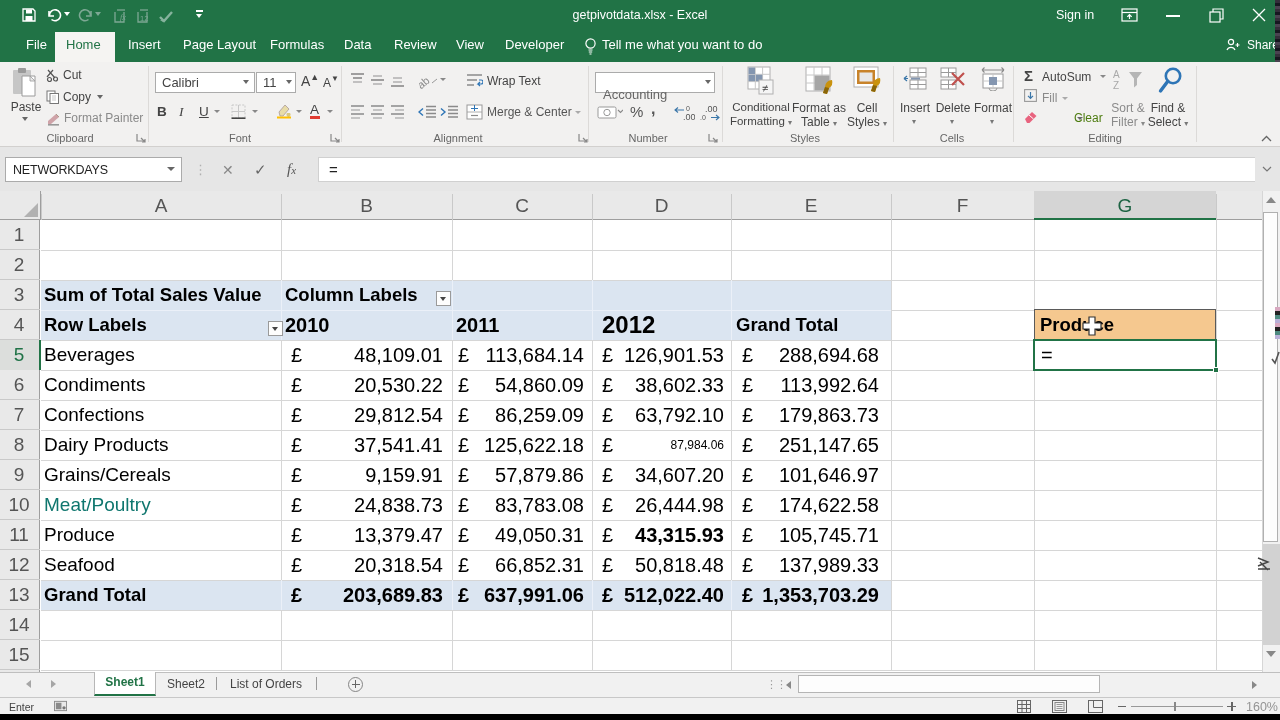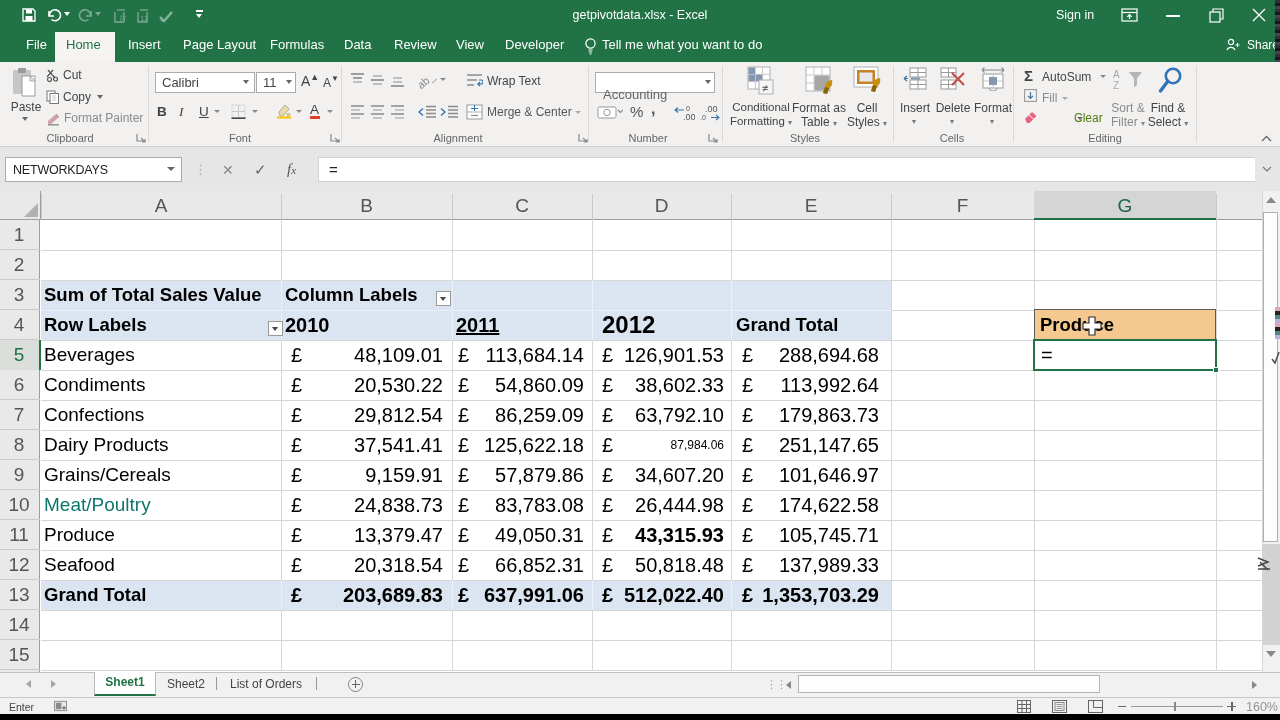--- a/index.html
+++ b/index.html
@@ -462,21 +462,21 @@
 <div class="abs" style="left:0;top:490px;width:38px;height:30px;line-height:30px;text-align:center;font-size:19px;color:#555;">10</div>
 <div class="abs" style="left:0;top:520px;width:38px;height:30px;line-height:30px;text-align:center;font-size:19px;color:#555;">11</div>
 <div class="abs" style="left:0;top:550px;width:38px;height:30px;line-height:30px;text-align:center;font-size:19px;color:#555;">12</div>
 <div class="abs" style="left:0;top:580px;width:38px;height:30px;line-height:30px;text-align:center;font-size:19px;color:#555;">13</div>
 <div class="abs" style="left:0;top:610px;width:38px;height:30px;line-height:30px;text-align:center;font-size:19px;color:#555;">14</div>
 <div class="abs" style="left:0;top:640px;width:38px;height:30px;line-height:30px;text-align:center;font-size:19px;color:#555;">15</div>
 <div class="abs" style="left:44px;top:280px;height:30px;line-height:30px;font-size:18.5px;font-weight:bold;color:#000;white-space:nowrap;">Sum of Total Sales Value</div>
 <div class="abs" style="left:285px;top:280px;height:30px;line-height:30px;font-size:18.5px;font-weight:bold;color:#000;white-space:nowrap;">Column Labels</div>
 <div class="abs" style="left:44px;top:310px;height:30px;line-height:30px;font-size:18.5px;font-weight:bold;color:#000;white-space:nowrap;">Row Labels</div>
 <div class="abs" style="left:285px;top:310px;height:30px;line-height:30px;font-size:20px;font-weight:bold;color:#000;white-space:nowrap;">2010</div>
-<div class="abs" style="left:456px;top:310px;height:30px;line-height:30px;font-size:20px;font-weight:bold;color:#000;white-space:nowrap;text-decoration:underline;">2011</div>
+<div class="abs" style="left:456px;top:310px;height:30px;line-height:30px;font-size:20px;font-weight:bold;color:#000;white-space:nowrap;">2011</div>
 <div class="abs" style="left:602px;top:310px;height:30px;line-height:30px;font-size:24px;font-weight:bold;color:#000;white-space:nowrap;">2012</div>
 <div class="abs" style="left:736px;top:310px;height:30px;line-height:30px;font-size:18.5px;font-weight:bold;color:#000;white-space:nowrap;">Grand Total</div>
 <div class="abs" style="left:436px;top:291px;width:15px;height:15px;background:#fdfdfd;border:1px solid #9a9a9a;"></div>
 <div class="abs" style="left:440px;top:297px;width:0;height:0;border-left:3.5px solid transparent;border-right:3.5px solid transparent;border-top:4px solid #444;"></div>
 <div class="abs" style="left:268px;top:321px;width:15px;height:15px;background:#fdfdfd;border:1px solid #9a9a9a;"></div>
 <div class="abs" style="left:272px;top:327px;width:0;height:0;border-left:3.5px solid transparent;border-right:3.5px solid transparent;border-top:4px solid #444;"></div>
 <div class="abs" style="left:44px;top:340px;height:30px;line-height:30px;font-size:19px;color:#000;white-space:nowrap;">Beverages</div>
 <div class="abs" style="left:291px;top:340px;height:30px;line-height:30px;font-size:20px;color:#000;">£</div>
 <div class="abs" style="right:837px;top:340px;height:30px;line-height:30px;font-size:20px;color:#000;">48,109.01</div>
 <div class="abs" style="left:458px;top:340px;height:30px;line-height:30px;font-size:20px;color:#000;">£</div>

